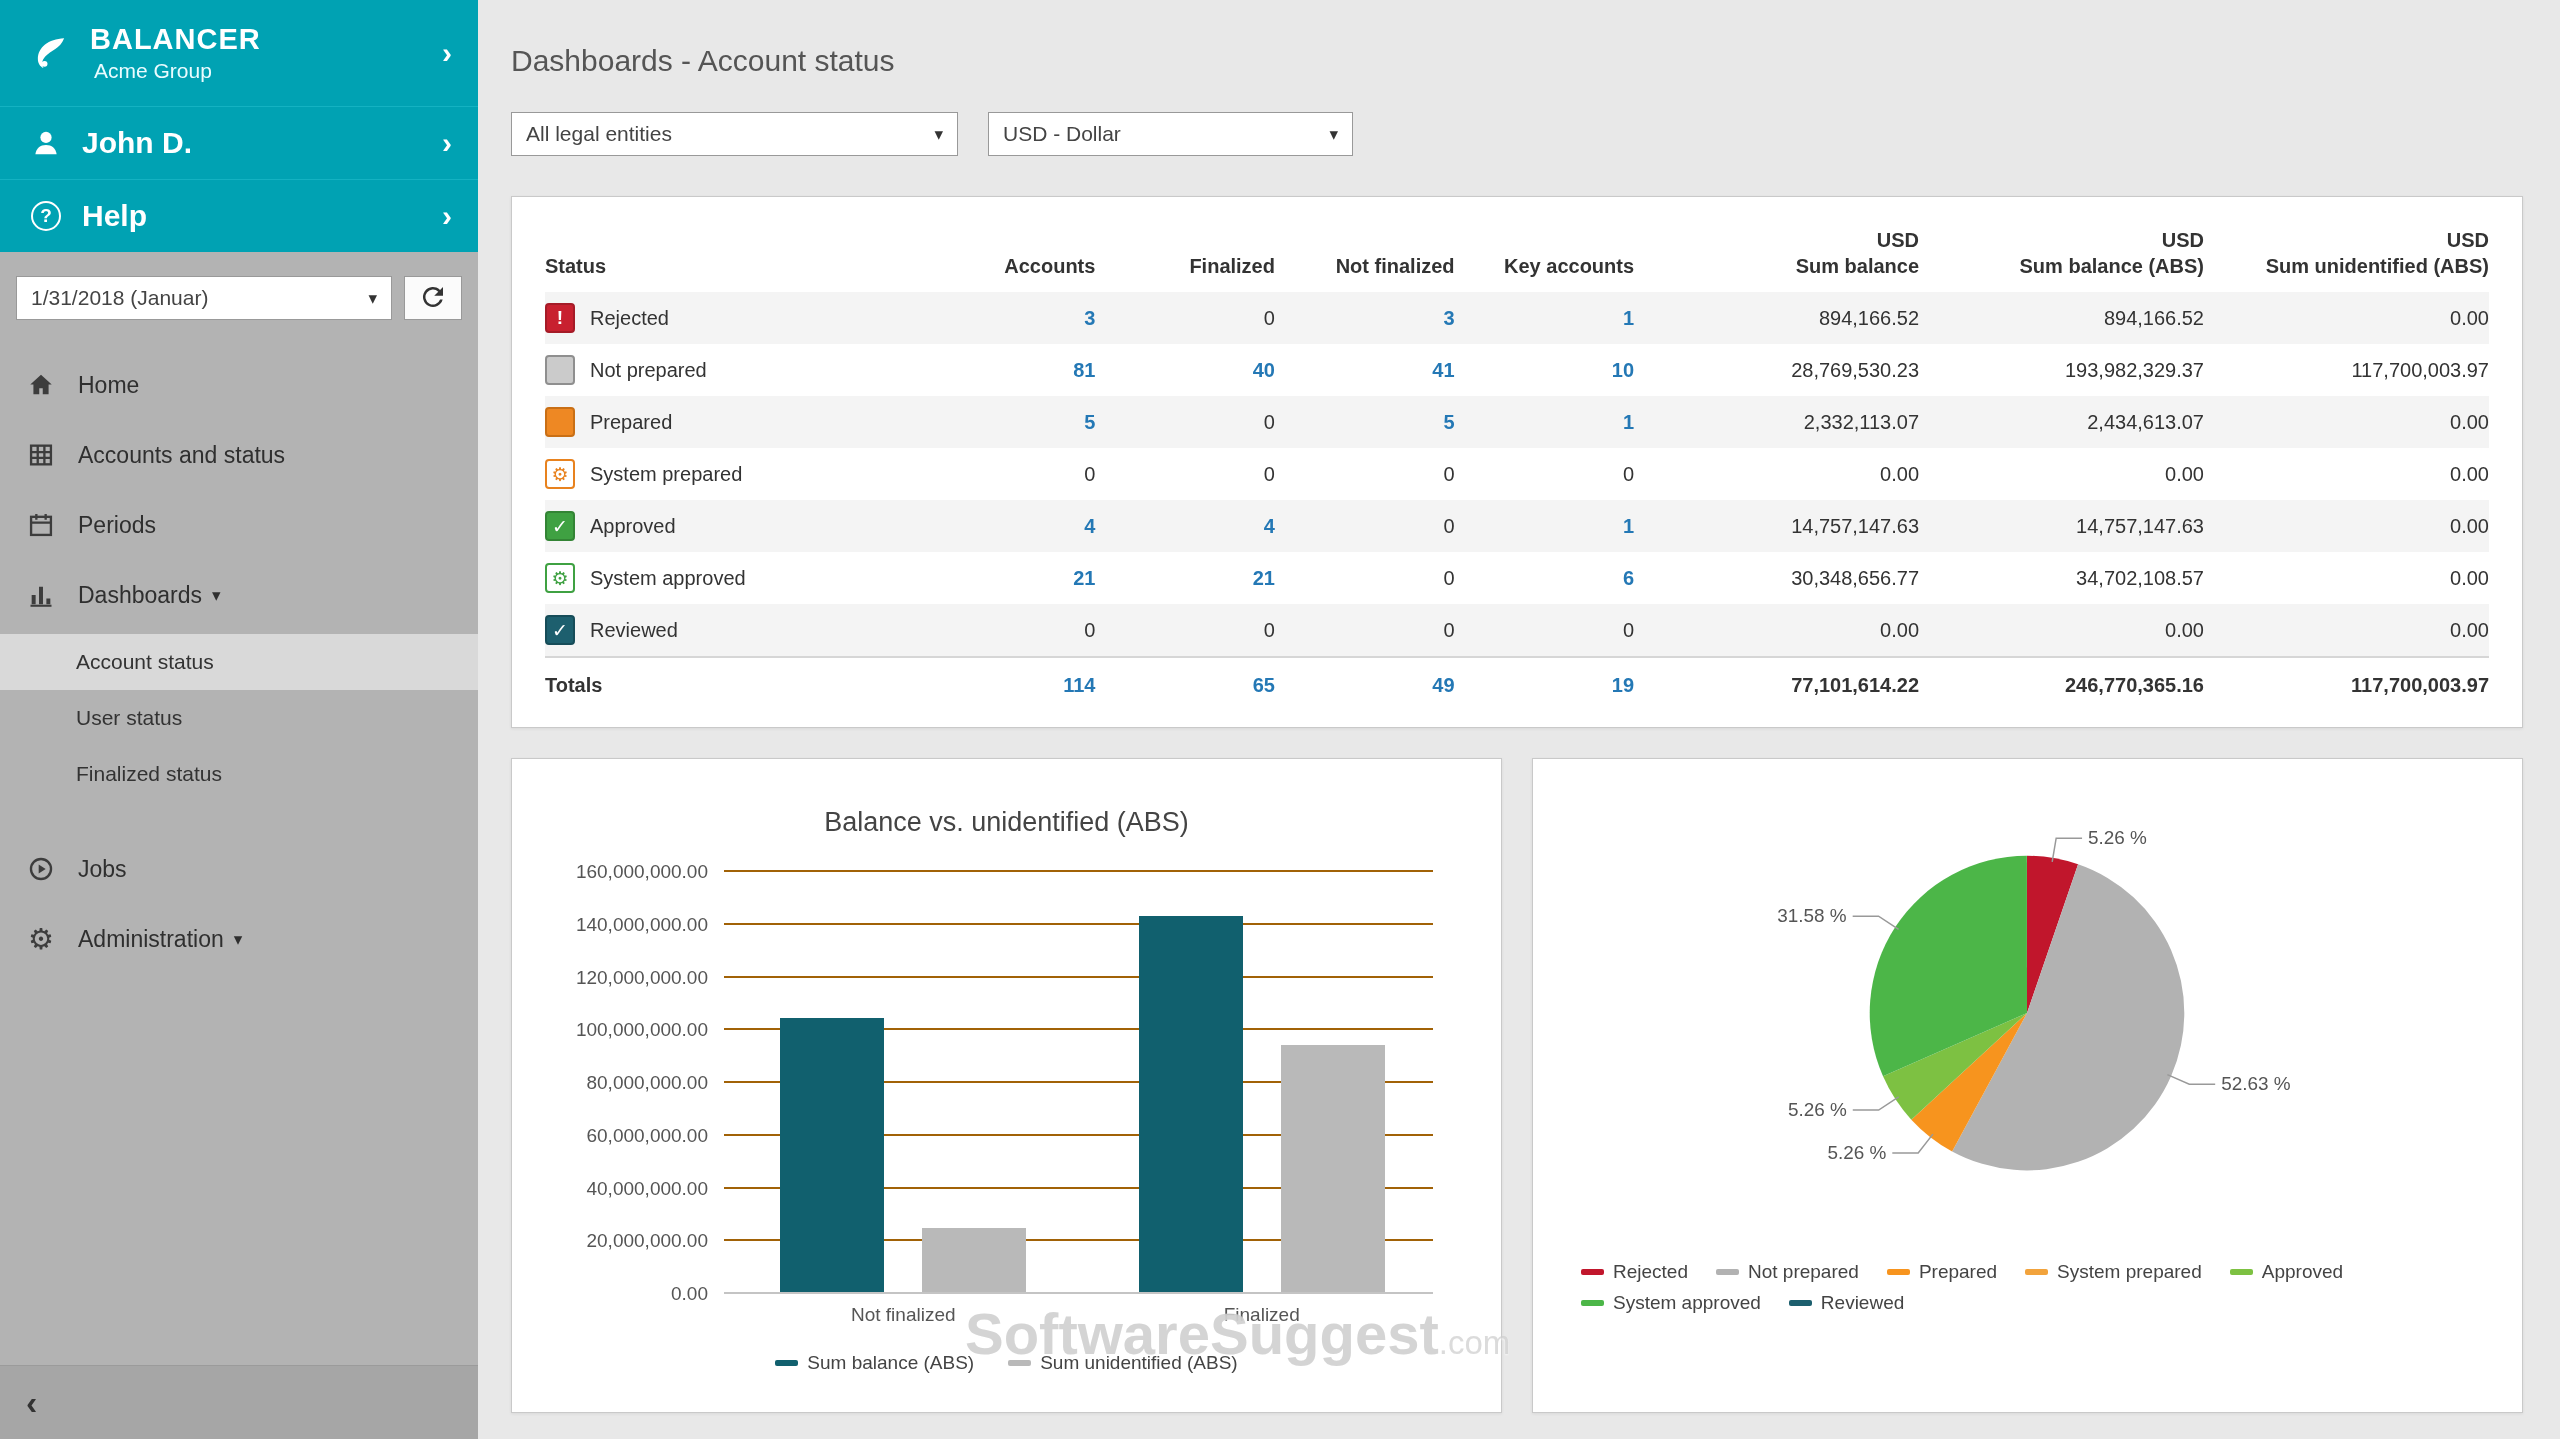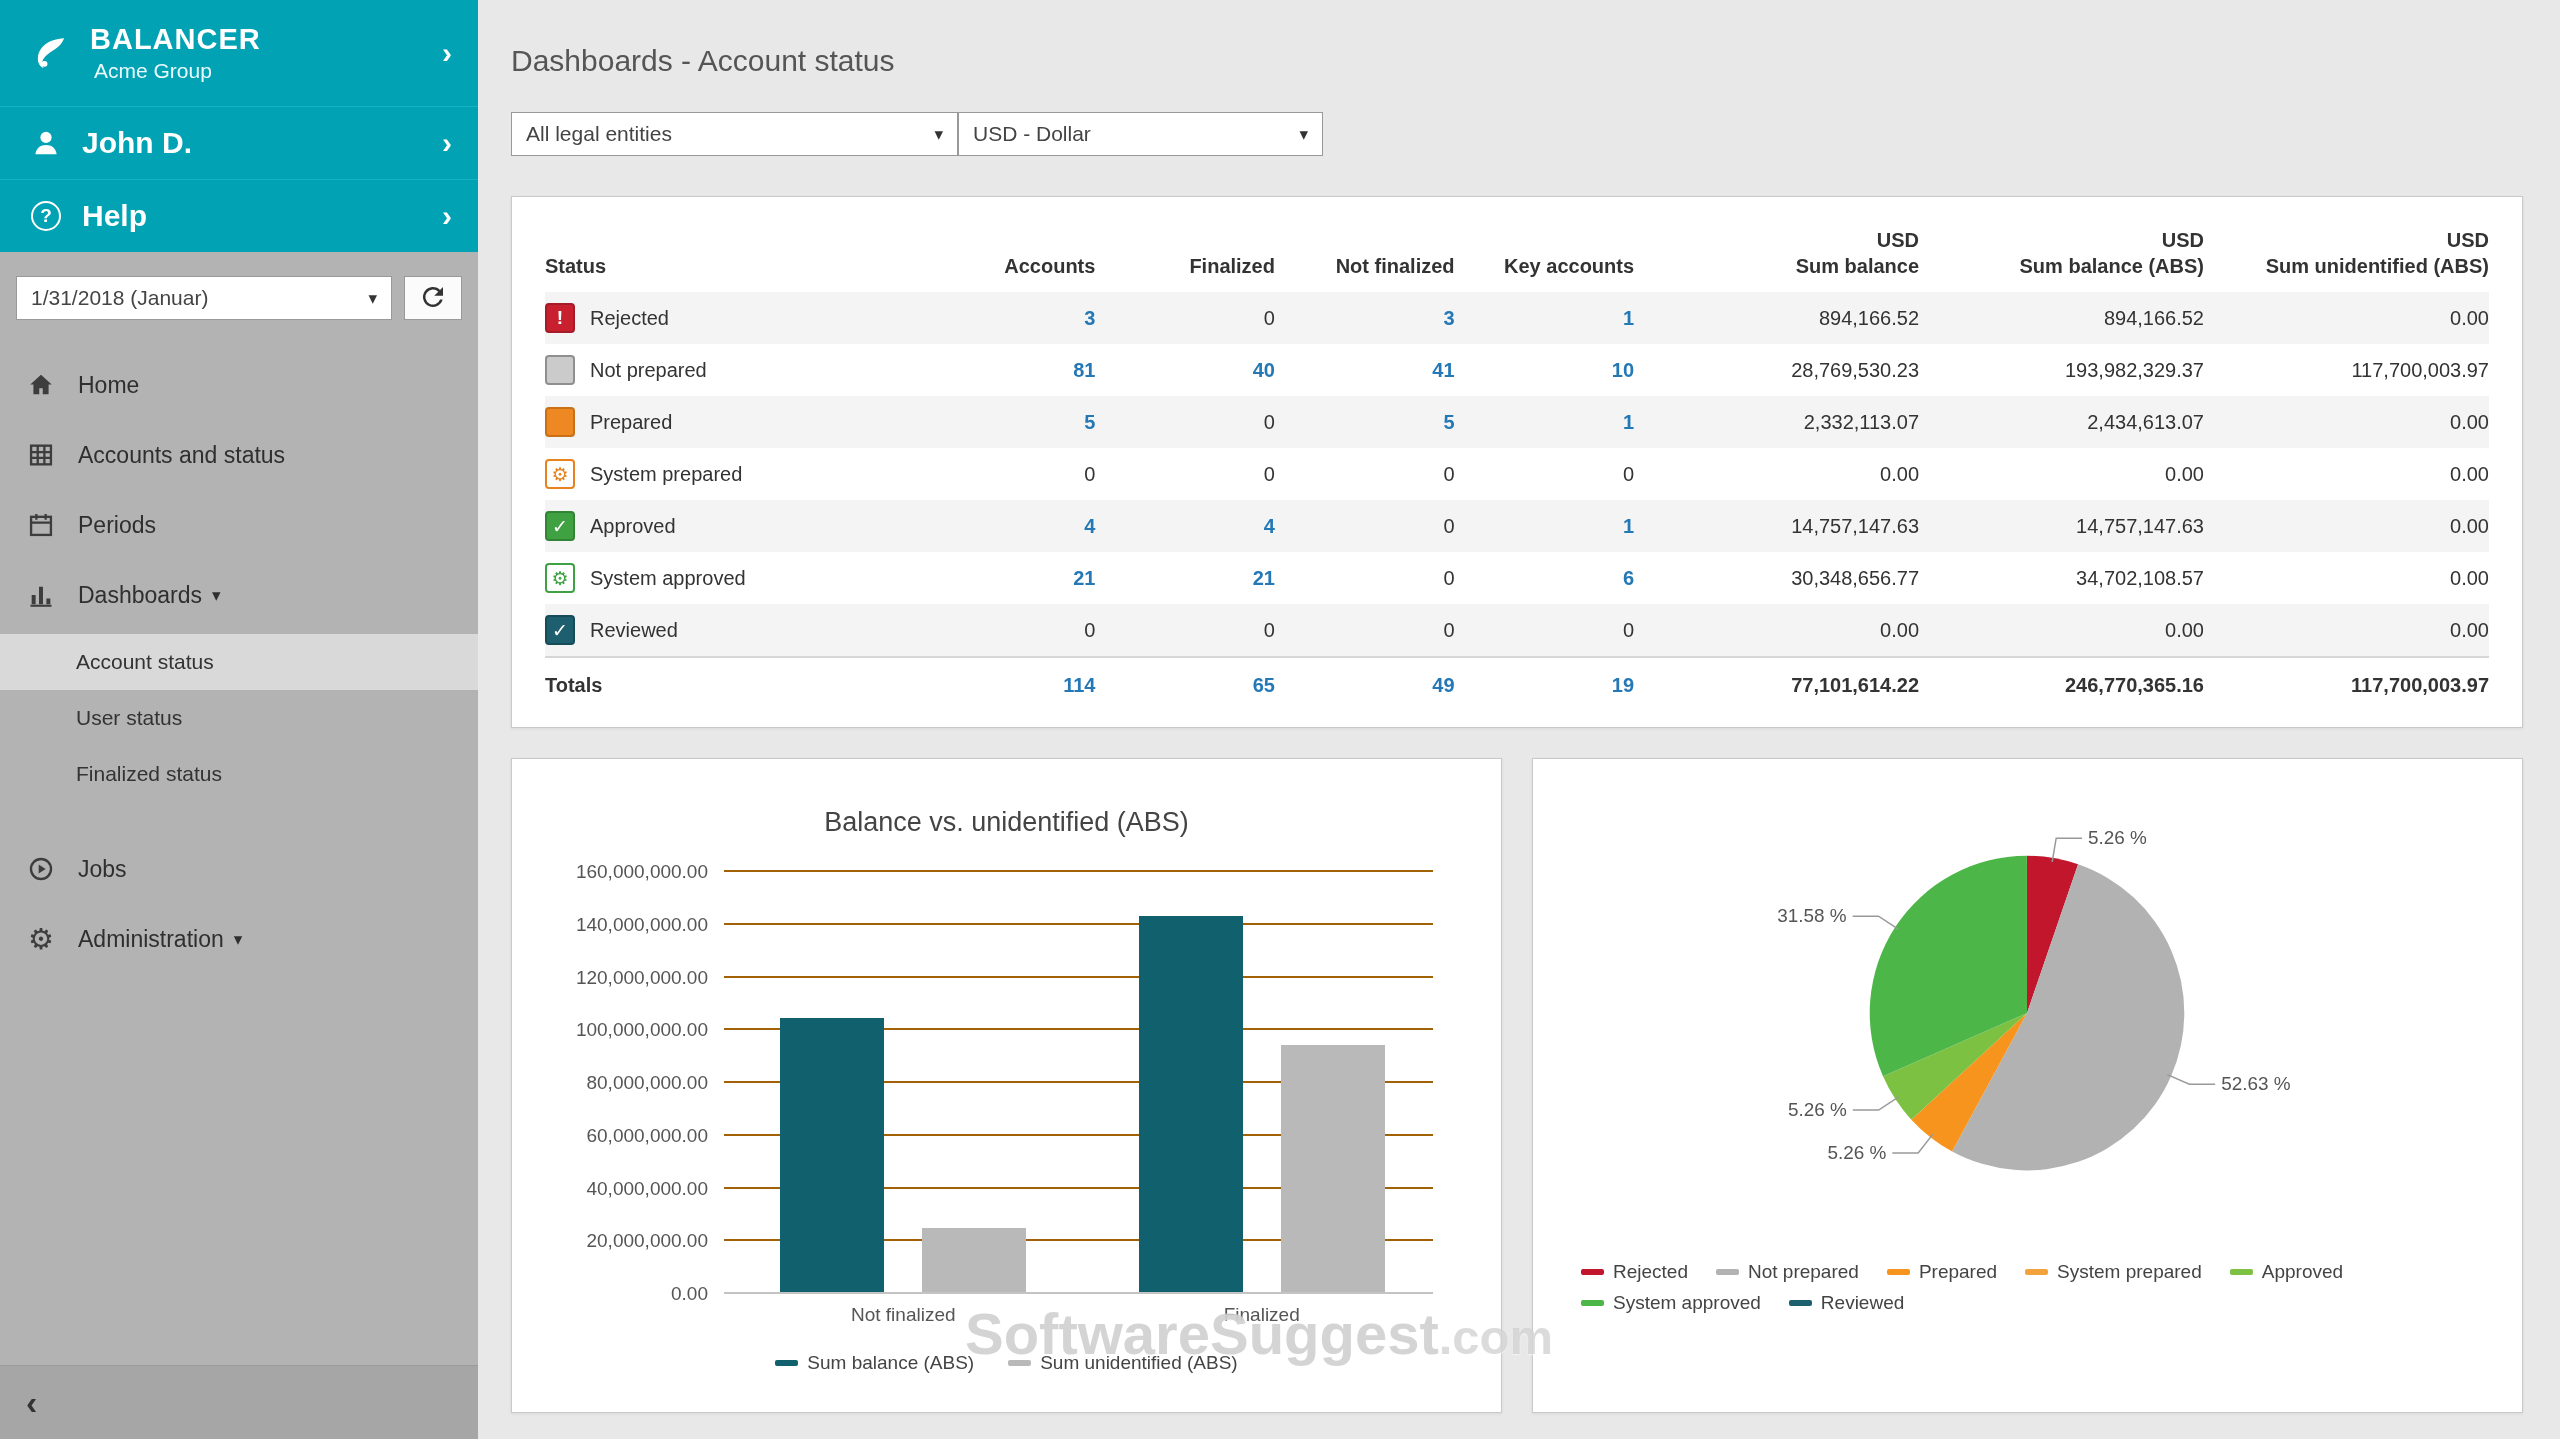--- a/index.html
+++ b/index.html
@@ -32,21 +32,21 @@
   .sub-item{height:56px;display:flex;align-items:center;padding-left:76px;font-size:21px;color:#333;cursor:pointer}
   .sub-item.active{background:#d9d9d9}
   .nav-item.gap-top{margin-top:22px}
 
   .sidebar-bottom{position:absolute;left:0;right:0;bottom:0;height:74px;background:#a6a6a6;border-top:1px solid #9b9b9b;display:flex;align-items:center;padding-left:26px;cursor:pointer}
   .sidebar-bottom .chevl{font-size:34px;color:#333;font-weight:bold}
 
   
   .main{position:absolute;left:478px;right:0;top:0;bottom:0;padding:36px 37px 0 33px}
   .page-title{font-size:30px;color:#555;font-weight:400;margin:8px 0 34px}
-  .filters{display:flex;margin-bottom:40px}
+  .filters{display:flex;gap:30px;margin-bottom:40px}
   .filter-select{width:447px}
   .filter-select.small{width:365px}
 
   .card{background:#fff;border:1px solid #c9c9c9;box-shadow:0 1px 3px rgba(0,0,0,.07)}
   .table-card{padding:22px 33px 26px;margin-bottom:30px}
 
   table{width:100%;border-collapse:collapse;font-size:20px;color:#333;table-layout:fixed}
   col.c-status{width:19%}
   col.c-count{width:9.2%}
   col.c-money{width:14.6%}
@@ -81,21 +81,21 @@
   .legend{display:flex;align-items:center;font-size:19px;color:#444}
   .legend.centered{justify-content:center;gap:34px;margin-top:26px}
   .legend.wrap{flex-wrap:wrap;column-gap:28px;row-gap:9px;max-width:880px;margin-top:14px;padding-left:8px}
   .legend-item{display:flex;align-items:center;white-space:nowrap}
   .legend-marker{display:inline-block;width:23px;height:6px;border-radius:2px;margin-right:9px}
 
   .pie-svg{display:block;width:100%;height:452px}
   .pie-label{font-size:19px;fill:#555}
 
   .watermark{position:absolute;left:965px;top:1300px;font-size:58px;font-weight:bold;color:rgba(205,205,205,.85);text-shadow:0 1px 2px rgba(255,255,255,.6);z-index:5;pointer-events:none}
-  .watermark .suffix{font-size:49px;font-weight:bold;color:rgba(200,200,200,.65)}
+  .watermark .suffix{font-size:33px;font-weight:normal;color:rgba(200,200,200,.65)}
 
   [data-interactable="true"]{cursor:pointer}
 </style>
 </head>
 <body>
 
 <aside class="sidebar" data-interactable="false">
   <div class="brand" data-interactable="true">
     <span class="brand-icon" data-interactable="false">
       <svg viewBox="0 0 24 24" width="42" height="42">

